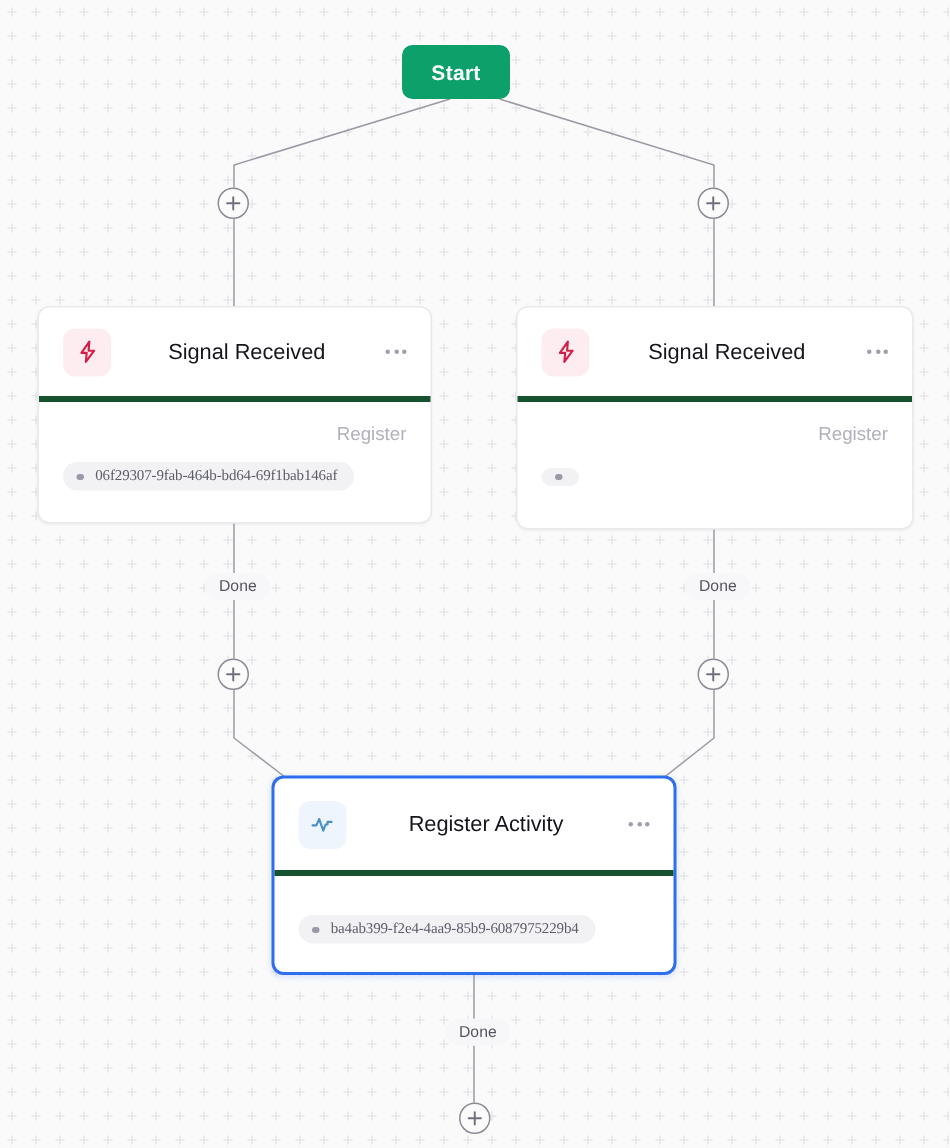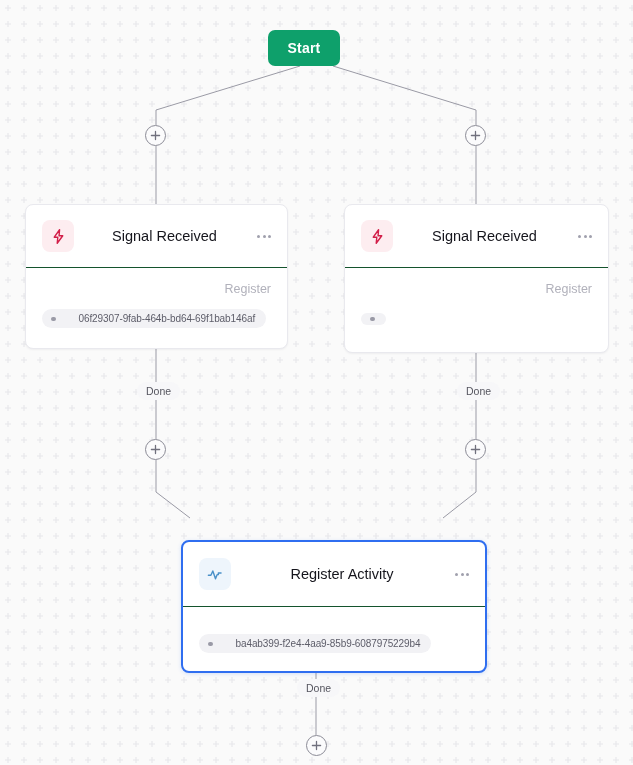--- a/index.html
+++ b/index.html
@@ -108,21 +108,21 @@
   }
   .card.selected {
     border: 2px solid #2f6ef0;
     box-shadow: 0 1px 4px rgba(47, 110, 240, .18);
   }
   .card-header {
     height: 63px;
     display: flex;
     align-items: center;
     padding: 0 14px 0 16px;
-    border-bottom: 1px solid #14532d;
+    border-bottom: 4px solid #14532d;
     gap: 10px;
     justify-content: space-between;
   }
   .card-icon {
     width: 32px;
     height: 32px;
     border-radius: 8px;
     display: flex;
     align-items: center;
     justify-content: center;
@@ -158,25 +158,25 @@
   }
   .card-sublabel {
     font-size: 12.5px;
     color: #b1b1bb;
     margin-bottom: 11px;
     text-align: right;
   }
   .id-pill {
     display: inline-flex;
     align-items: center;
-    gap: 23px;
+    gap: 8px;
     background: #f2f2f5;
     border-radius: 11px;
     padding: 4px 11px 4px 9px;
-    font-family: Liberation Sans, sans-serif;
+    font-family: Liberation Serif, serif;
     font-size: 10px;
     color: #5d5d69;
     letter-spacing: -.1px;
     white-space: nowrap;
   }
   .id-pill .dot {
     width: 4.5px;
     height: 4.5px;
     border-radius: 50%;
     background: #9a9aa6;
@@ -294,21 +294,21 @@
         </div>
     </div>
     <div class="card-body">
       <div class="card-sublabel">Register</div>
       <div class="id-pill">
         <span class="dot"></span>
       </div>
     </div>
   </div>
 
-  <div class="card selected" style="left:181px; top:540px; width:306px; height:133px;">
+  <div class="card selected" style="left:181px; top:517px; width:270px; height:133px;">
     <div class="card-header" style="height:65px;">
       <div class="card-icon activity">
         <svg width="19" height="19" viewBox="0 0 24 24" fill="none">
           <path d="M3 13 h3.2 L8.6 7.6 L12 17.4 L14 12.2 h1.6 V10 h3.4" stroke="#4a90c8" stroke-width="1.8" stroke-linecap="round" stroke-linejoin="round"></path>
         </svg>
       </div>
       <div class="card-title">Register Activity</div>
       <div class="card-menu">
           <i></i>
           <i></i>

